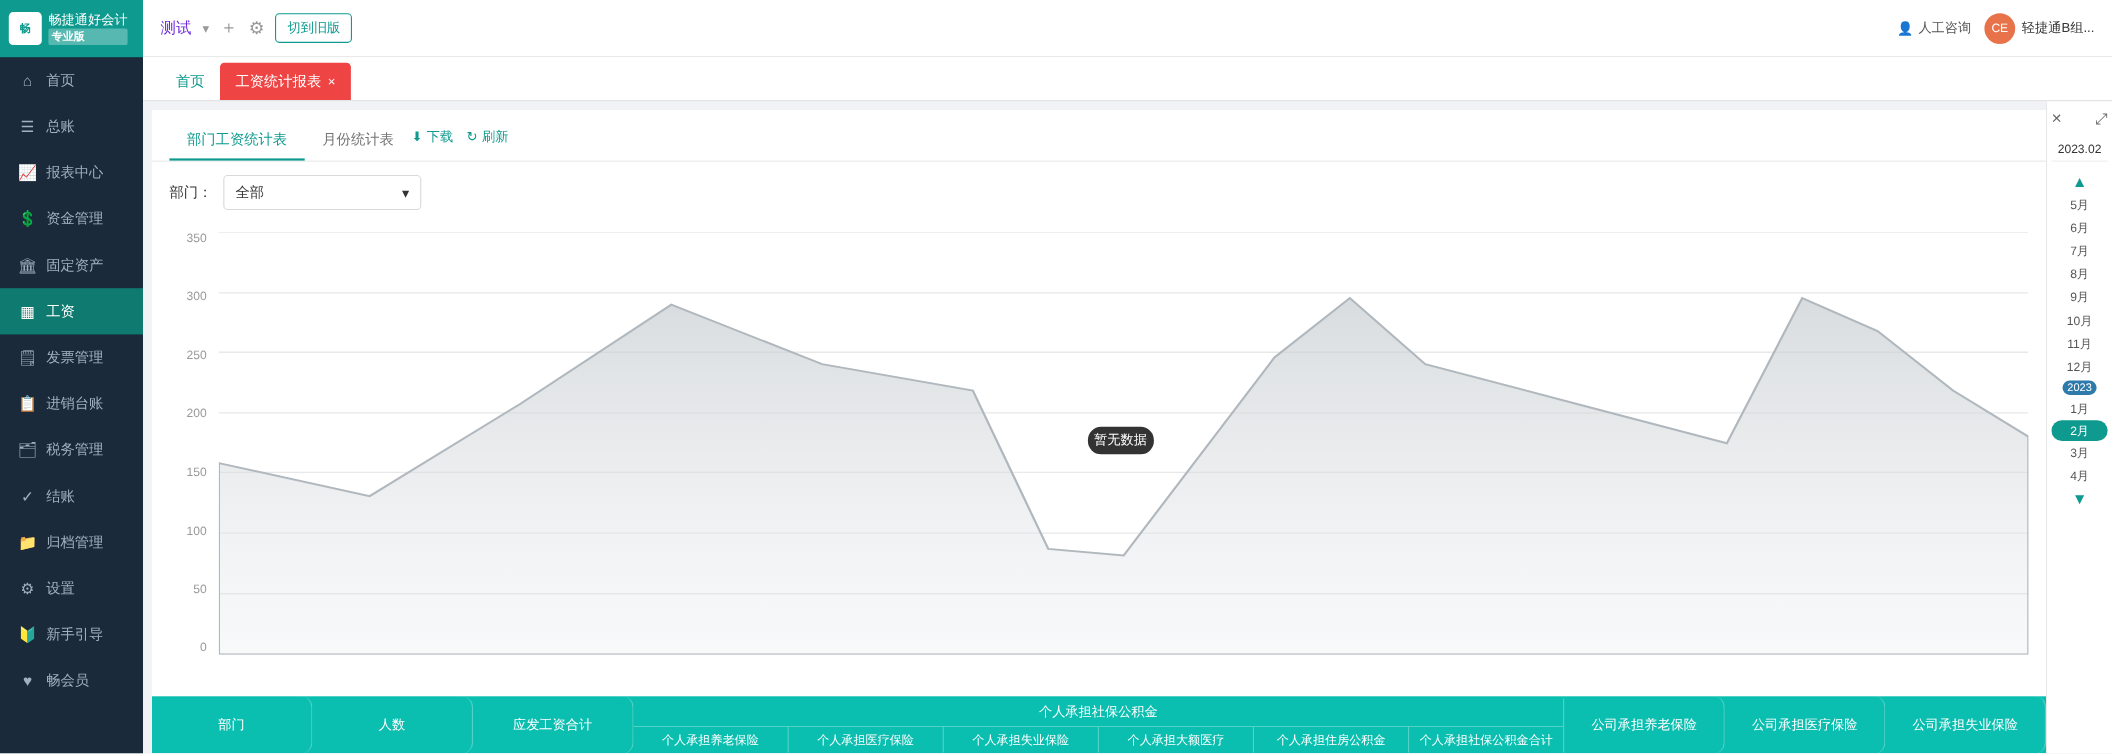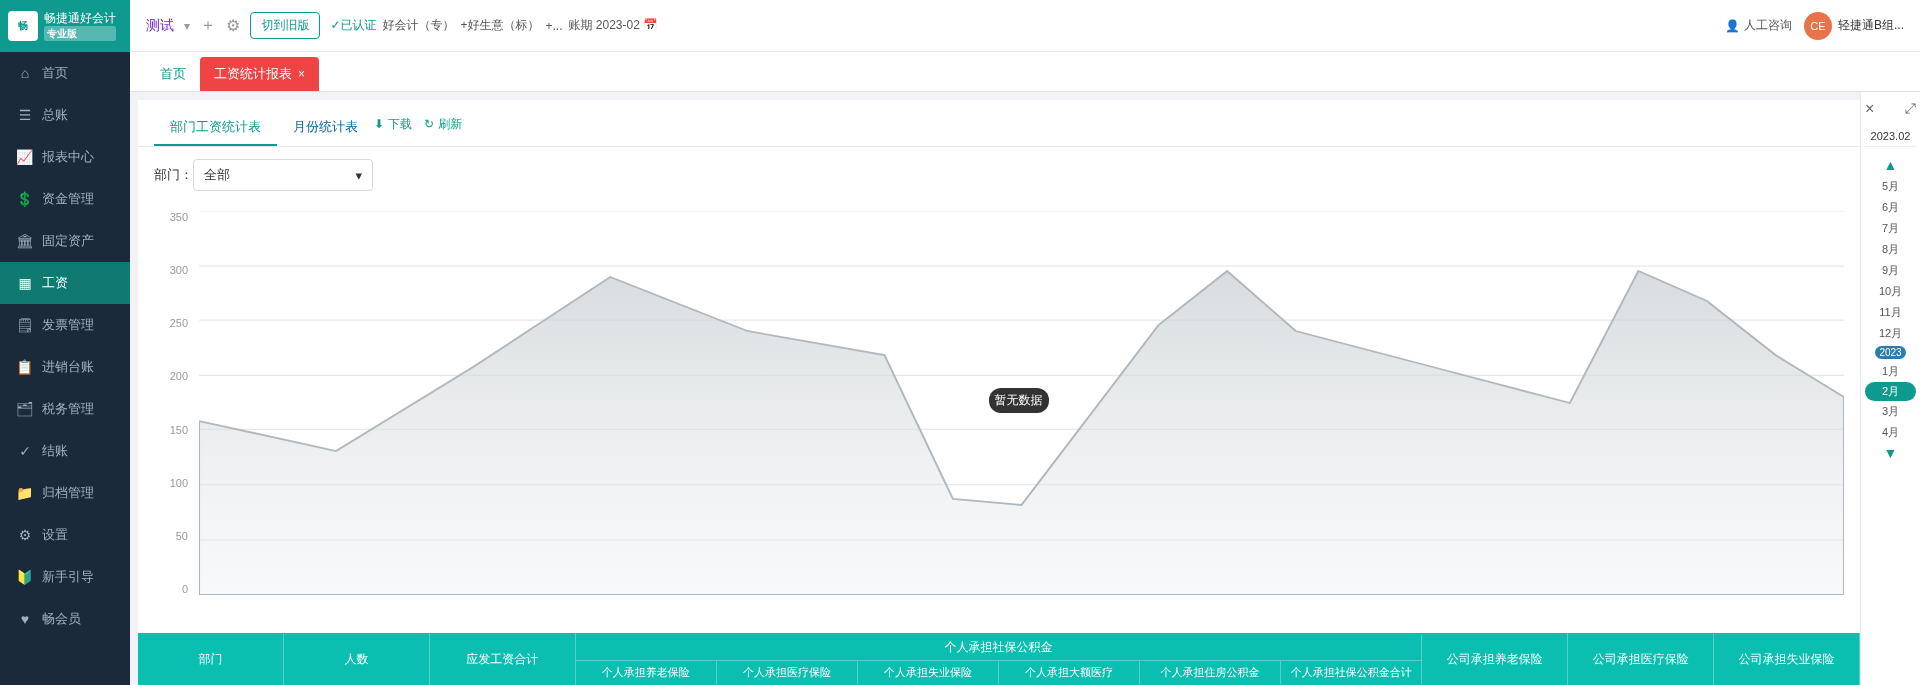--- a/index.html
+++ b/index.html
@@ -136,35 +136,36 @@
       align-items: center;
       padding: 10px 16px 0;
       border-bottom: 1px solid #e8e8e8;
       gap: 0;
     }
     .subtab-left { display: flex; gap: 0; }
     .subtab-item {
       padding: 8px 16px;
       font-size: 13px;
       cursor: pointer;
-      color: #0369a1;
+      color: #737373;
       border-bottom: 2px solid transparent;
     }
     .subtab-item.active {
       color: #0e9a8e;
       border-bottom: 2px solid #0e9a8e;
     }
     .subtab-right { display: flex; align-items: center; gap: 12px; padding-bottom: 8px; }
     .action-btn { color: #0e9a8e; font-size: 12px; cursor: pointer; display: flex; align-items: center; gap: 4px; }
 
     
     .filter-bar {
       display: flex;
       align-items: center;
       padding: 12px 16px;
+      gap: 10px;
       flex-shrink: 0;
     }
     .filter-label { font-size: 13px; color: #333; }
     .filter-select {
       width: 180px;
       height: 32px;
       border: 1px solid #d9d9d9;
       border-radius: 4px;
       padding: 0 10px;
       font-size: 13px;
@@ -236,20 +237,21 @@
     .th-cell {
       flex: 1;
       text-align: center;
       font-size: 12px;
       padding: 4px 2px;
       border-right: 1px solid rgba(255,255,255,0.3);
       min-height: 52px;
       display: flex;
       align-items: center;
       justify-content: center;
+      border-radius: 10px;
     }
     .th-group {
       flex: 6;
       display: flex;
       flex-direction: column;
       border-right: 1px solid rgba(255,255,255,0.3);
     }
     .th-group-title {
       text-align: center;
       padding: 4px;
@@ -413,31 +415,20 @@
 </div>
 
 <div class="main-content">
 
   <div class="topbar">
     <span class="topbar-company">测试</span>
     <span class="topbar-arrow">▾</span>
     <span class="topbar-add">＋</span>
     <span class="topbar-settings">⚙</span>
     <button class="topbar-switch-btn">切到旧版</button>
-    <div class="topbar-badges">
-      <span class="badge-verified">✓已认证</span>
-      <span class="badge-text">好会计（专）</span>
-      <span class="badge-text">+好生意（标）</span>
-      <span class="badge-text">+...</span>
-      <span class="topbar-period">
-        <span>账期</span>
-        <span>2023-02</span>
-        <span>📅</span>
-      </span>
-    </div>
     <div class="topbar-right">
       <div class="topbar-help">
         <span>👤</span>
         <span>人工咨询</span>
       </div>
       <div class="topbar-user">
         <div class="user-avatar">
           <span>CE</span>
         </div>
         <span class="user-name">轻捷通B组...</span>

